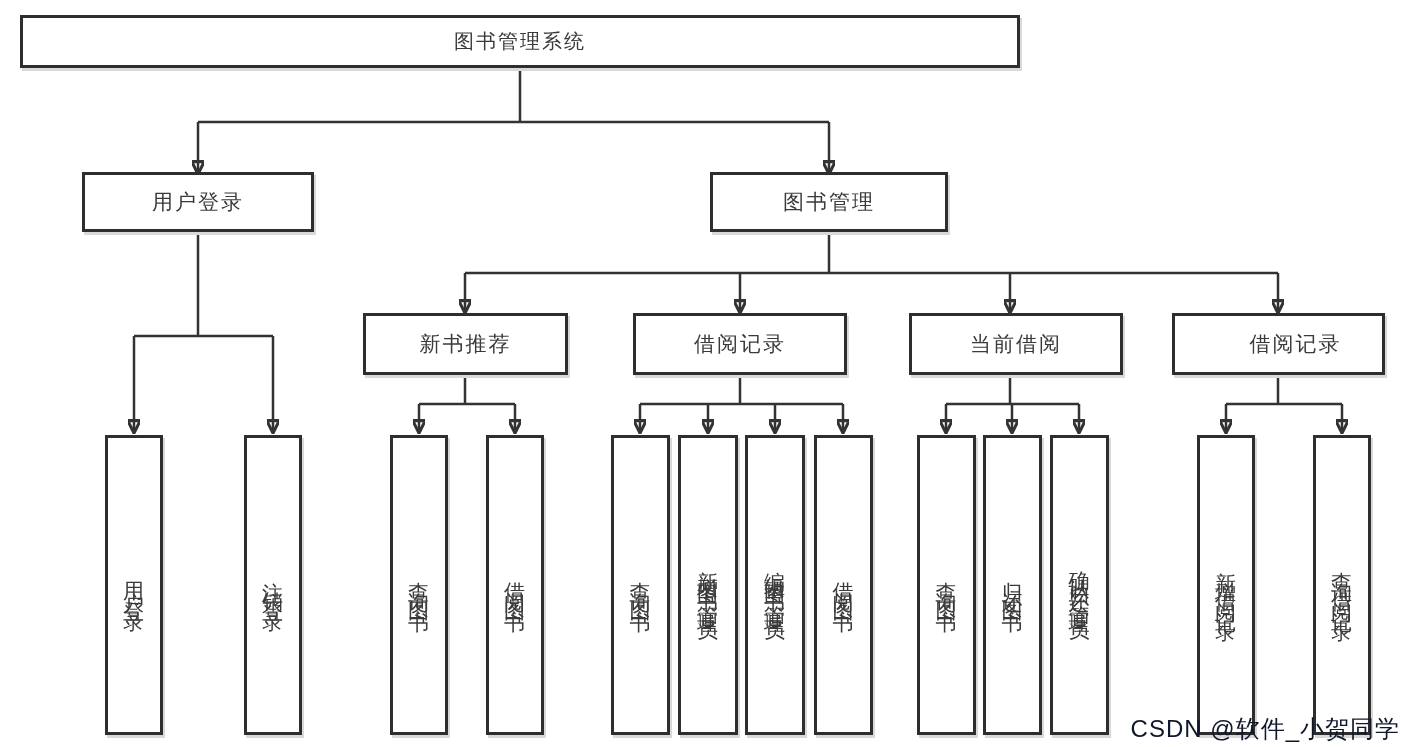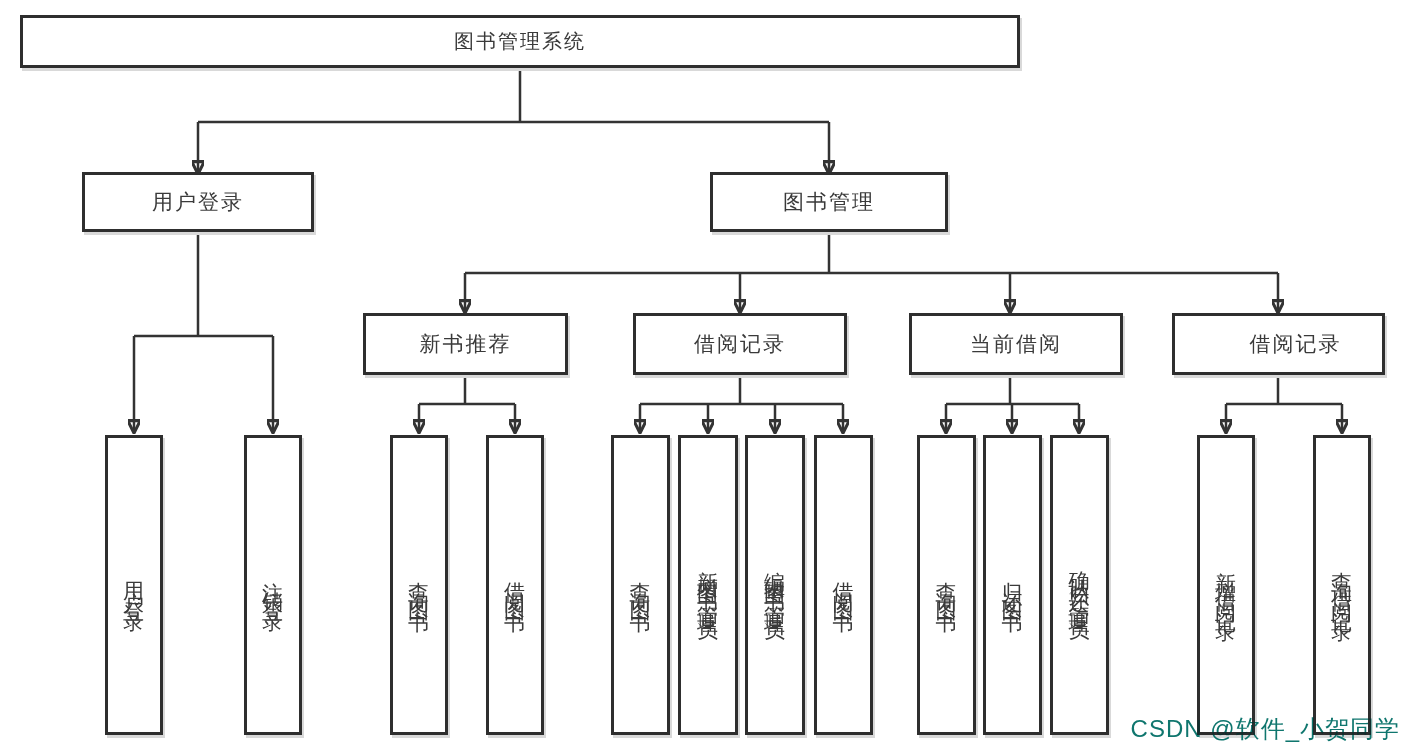--- a/index.html
+++ b/index.html
@@ -45,21 +45,21 @@
     line-height: 1;
     letter-spacing: 10px;
   }
   .vbox.long .lbl { letter-spacing: 7px; }
   #watermark {
     position: absolute;
     right: 5px;
     bottom: 2px;
     font-size: 24px;
     letter-spacing: 1px;
-    color: #0f766e;
+    color: #0f172a;
     mix-blend-mode: darken;
     z-index: 5;
     white-space: nowrap;
   }
 </style>
 </head>
 <body>
 
 <div id="stage">
 

